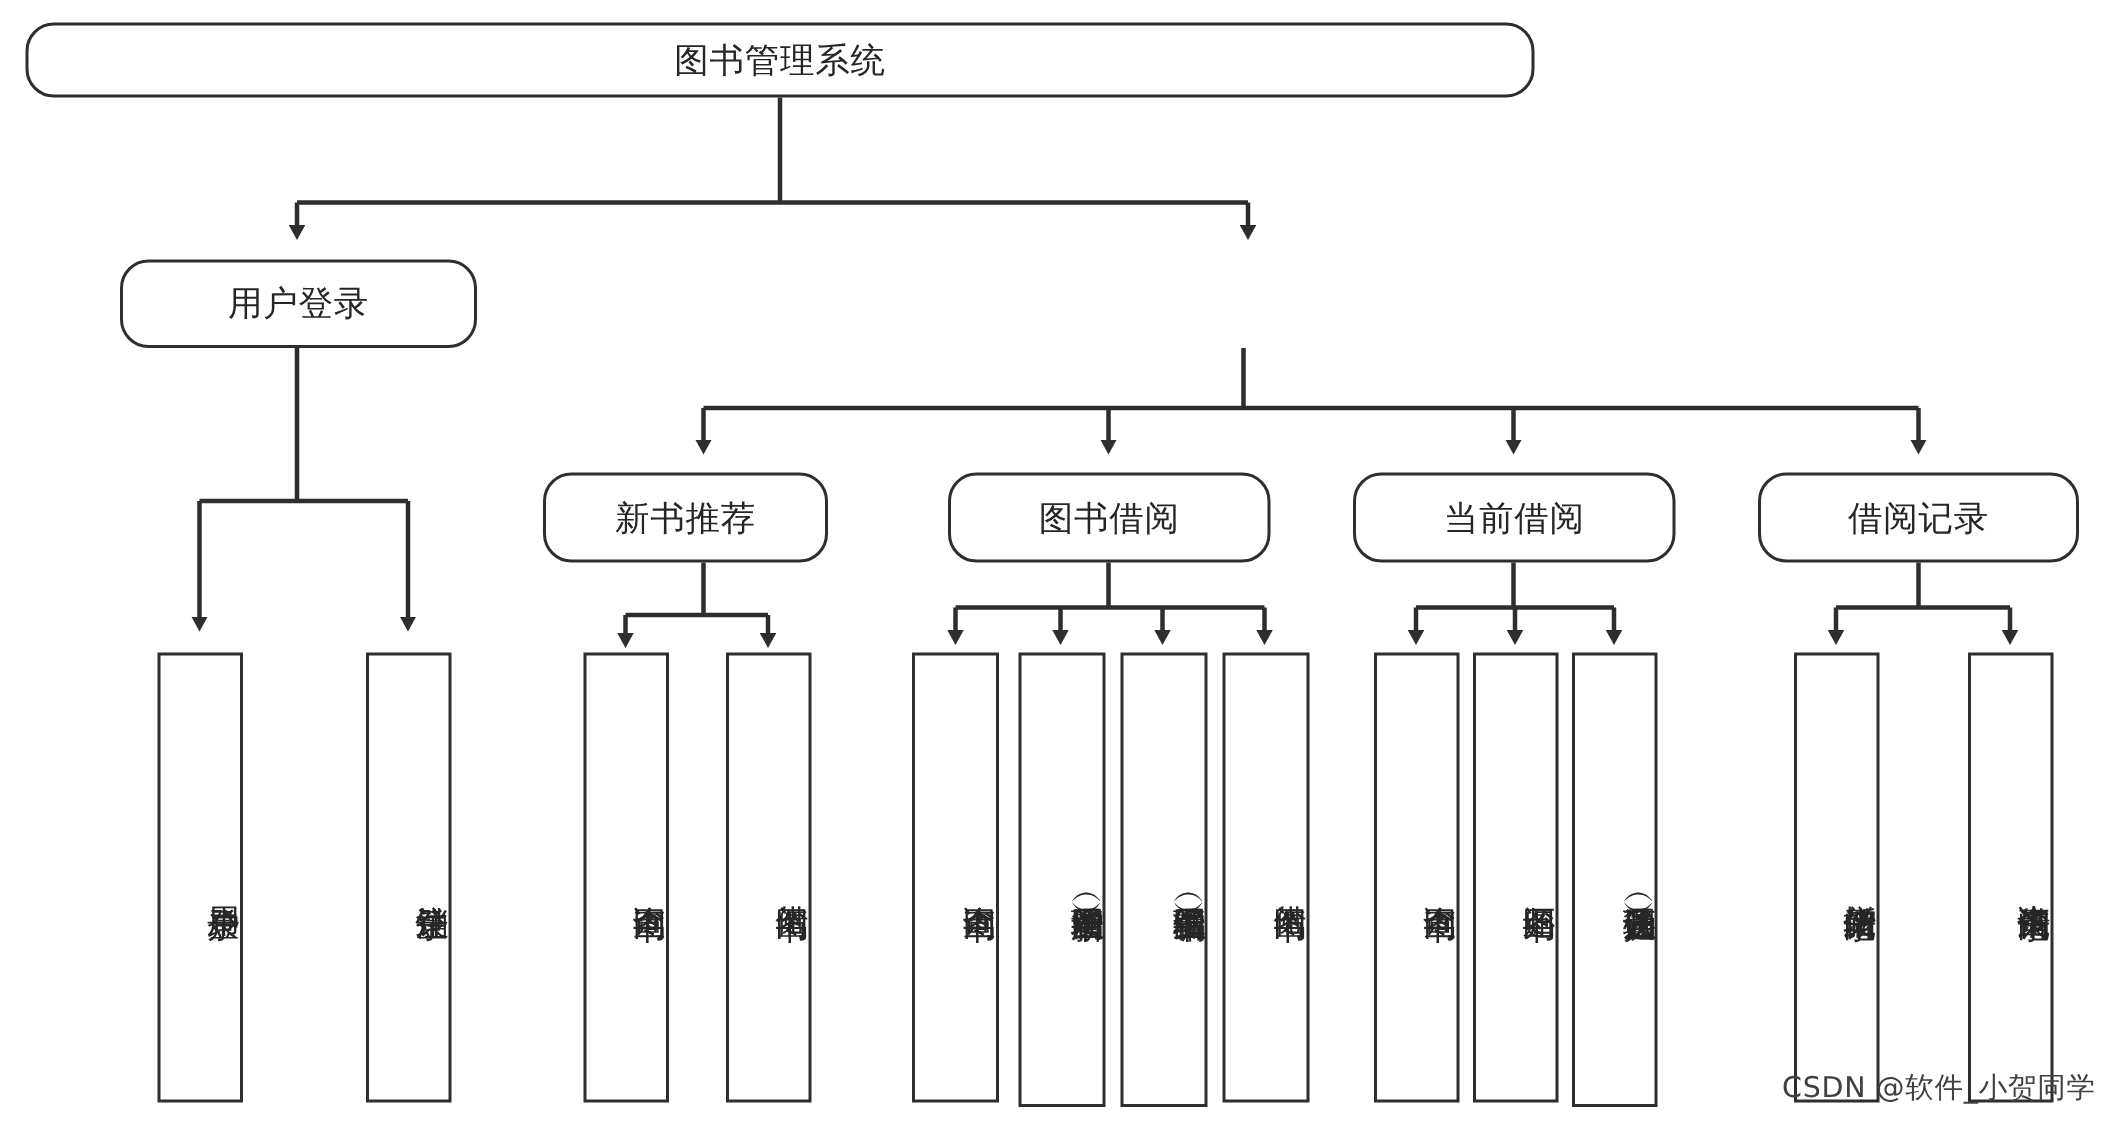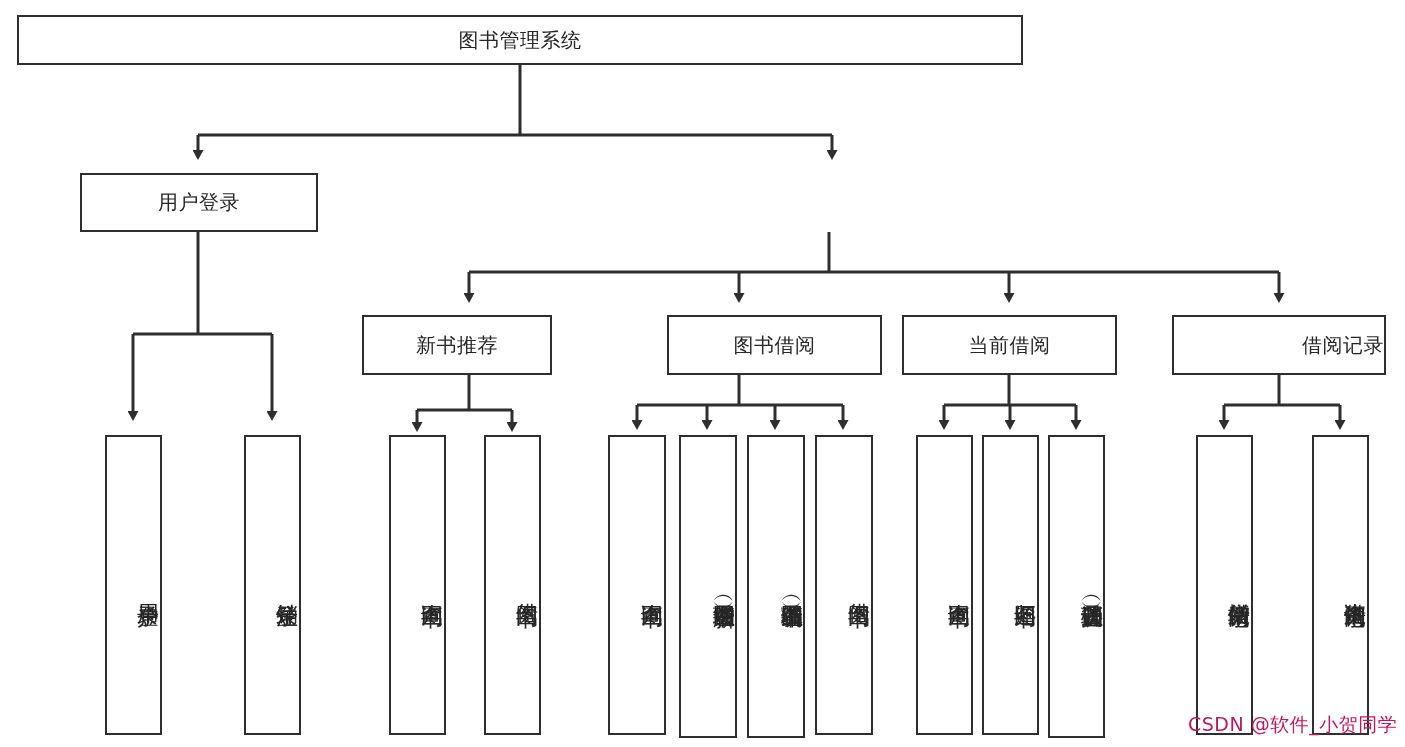--- a/index.html
+++ b/index.html
@@ -28,22 +28,23 @@
     position: absolute;
     box-sizing: border-box;
     background: #ffffff;
     border: 2px solid #2e2e2e;
     display: flex;
     align-items: center;
     justify-content: center;
     color: #262626;
   }
   .node.h-node {
-    font-size: 20px;
+    font-size: 23px;
     letter-spacing: 0.5px;
+    border-radius: 19px;
   }
   .node.v-node {
     font-size: 22px;
     writing-mode: vertical-rl;
     text-orientation: upright;
     align-items: flex-start;
     justify-content: center;
     padding-top: 6px;
     line-height: 1.06;
     letter-spacing: 1px;
@@ -55,21 +56,21 @@
   }
   .node-label {
     display: block;
     white-space: pre;
   }
   #watermark {
     position: absolute;
     left: 1188px;
     top: 712px;
     font-size: 19px;
-    color: #be185d;
+    color: #404040;
     white-space: nowrap;
     letter-spacing: 0.5px;
     pointer-events: none;
   }
 </style>
 </head>
 <body>
 
 <div id="canvas">
 
@@ -127,27 +128,27 @@
     <span class="node-label">图书管理系统</span>
   </div>
 
   <div class="node h-node" style="left:80px; top:173px; width:238px; height:59px;">
     <span class="node-label">用户登录</span>
   </div>
 
   <div class="node h-node" style="left:362px; top:315px; width:190px; height:60px;">
     <span class="node-label">新书推荐</span>
   </div>
-  <div class="node h-node" style="left:632px; top:315px; width:215px; height:60px;margin-left:35px;">
+  <div class="node h-node" style="left:632px; top:315px; width:215px; height:60px;">
     <span class="node-label">图书借阅</span>
   </div>
   <div class="node h-node" style="left:902px; top:315px; width:215px; height:60px;">
     <span class="node-label">当前借阅</span>
   </div>
-  <div class="node h-node" style="left:1172px; top:315px; width:214px; height:60px;justify-content:flex-end;">
+  <div class="node h-node" style="left:1172px; top:315px; width:214px; height:60px;">
     <span class="node-label">借阅记录</span>
   </div>
 
   <div class="node v-node" style="left:105px; top:435px; width:57px; height:300px;">
     <span class="node-label">用户登录</span>
   </div>
   <div class="node v-node" style="left:244px; top:435px; width:57px; height:300px;">
     <span class="node-label">注销登录</span>
   </div>
 

